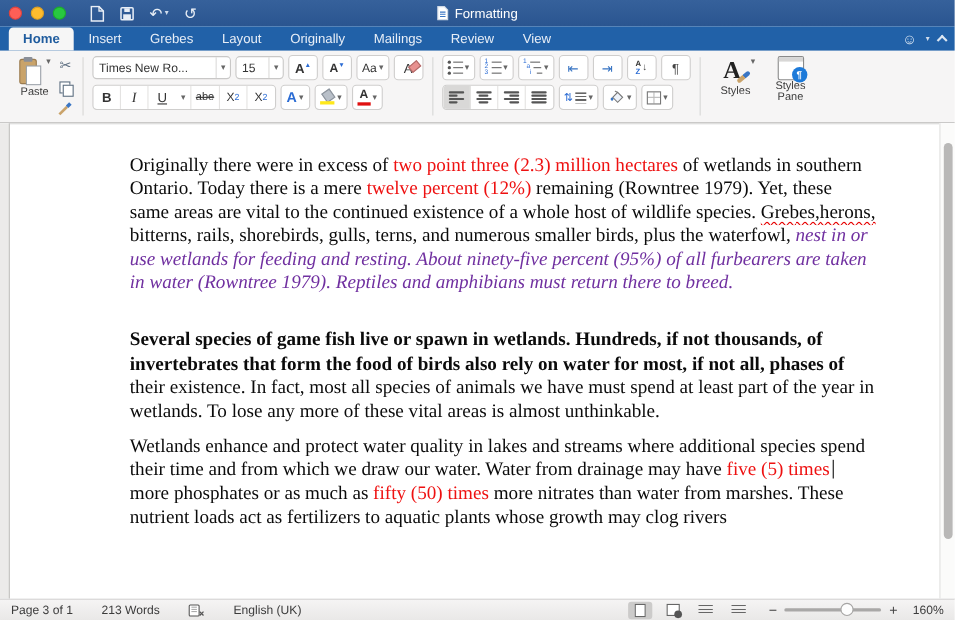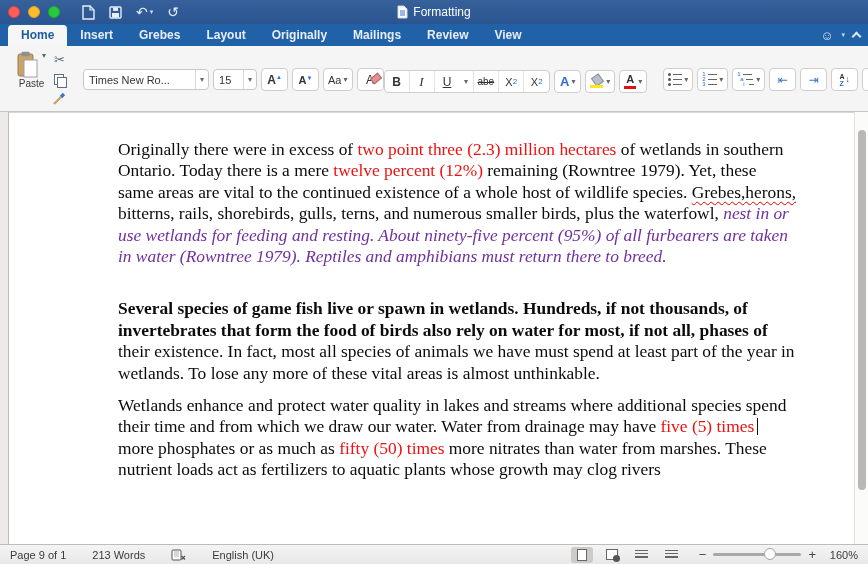--- a/index.html
+++ b/index.html
@@ -19,29 +19,29 @@
   .mini-arrow { font-size:7px; color:#cfdcec; }
   .title-center { position:absolute; left:0; right:0; top:0; height:24px; display:flex; align-items:center; justify-content:center; gap:5px; pointer-events:none; }
   .title-text { color:#fff; font-size:12px; font-weight:normal; }
   .search-wrap { margin-left:auto; display:flex; align-items:center; gap:12px; }
   .searchbox { width:238px; height:17px; background:#23497b; border:1px solid #1c3f6c; border-radius:4px; display:flex; align-items:center; padding:0 5px; gap:3px; }
   .searchbox .ph { color:#98accc; font-size:11px; }
   .chev-dn { width:0; height:0; border-left:3px solid transparent; border-right:3px solid transparent; border-top:4px solid #98accc; }
 
   
   .tabrow { height:22px; background:#2161a8; display:flex; align-items:flex-end; padding-left:8px; position:relative; }
-  .tab { color:#e7eef7; font-size:12px; padding:3px 13px 4px; cursor:default;font-weight:bold; }
+  .tab { color:#e7eef7; font-size:12px; padding:3px 13px 4px; cursor:default; }
   .tab.active { background:#f6f6f6; color:#1f5c9e; font-weight:bold; border-radius:4px 4px 0 0; }
   .tab-right { position:absolute; right:8px; top:0; height:22px; display:flex; align-items:center; gap:8px; color:#dce7f3; }
   .smiley { font-size:13px; }
   .chev-up { width:7px; height:7px; border-left:2px solid #dce7f3; border-top:2px solid #dce7f3; transform:rotate(45deg); margin-top:3px; }
 
   
   .ribbon { height:66px; background:#f6f5f5; border-bottom:1px solid #c6c5c4; display:flex; padding:4px 6px 2px; }
-  .rgroup { display:flex; flex-direction:row; padding:0 5px; }
+  .rgroup { display:flex; flex-direction:column; padding:0 5px; }
   .sep { width:1px; background:#d8d7d6; margin:2px 3px 4px; }
   .rrow { display:flex; align-items:center; gap:4px; }
   .rrow + .rrow { margin-top:4px; }
   .combo { display:flex; align-items:center; height:21px; background:#fff; border:1px solid #c9c8c7; border-radius:4px; font-size:11px; color:#333; }
   .combo .cval { padding:0 5px; white-space:nowrap; }
   .combo .carr { border-left:1px solid #dcdbda; padding:0 4px; height:100%; display:flex; align-items:center; }
   .arr { font-size:8px; color:#666; }
   .strip { display:flex; background:#fff; border:1px solid #cfcecd; border-radius:4px; overflow:hidden; height:23px; }
   .strip .sbtn { min-width:25px; padding:0 4px; display:flex; align-items:center; justify-content:center; border-right:1px solid #e4e3e2; color:#333; }
   .strip .sbtn:last-child { border-right:none; }
@@ -445,21 +445,21 @@
         <p><span class="run-bold">Several species of game fish live or spawn in wetlands. Hundreds, if not thousands, of invertebrates that form the food of birds also rely on water for most, if not all, phases of </span><span>their existence. In fact, most all species of animals we have must spend at least part of the year in wetlands. To lose any more of these vital areas is almost unthinkable.</span></p>
         <p><span>Wetlands enhance and protect water quality in lakes and streams where additional species spend their time and from which we draw our water. Water from drainage may have </span><span class="run-red">five (5) times</span><span class="run-cursor"></span><span> more phosphates or as much as </span><span class="run-red">fifty (50) times</span><span> more nitrates than water from marshes. These nutrient loads act as fertilizers to aquatic plants whose growth may clog rivers</span></p>
       </div>
   </div>
   <div class="vscroll">
     <div class="vthumb"></div>
   </div>
 </div>
 
 <div class="statusbar">
-  <span class="st-item">Page 9 of 1</span>
+  <span class="st-item">Page 3 of 1</span>
   <span class="st-item">213 Words</span>
   <svg width="15" height="12" viewBox="0 0 15 12">
       <rect x="1" y="1" width="9" height="10" rx="1" fill="#fff" stroke="#555"></rect>
       <path d="M3 3 h5 M3 5 h5 M3 7 h5" stroke="#999" stroke-width="0.8"></path>
       <path d="M10.5 7 l3.5 3.5 M14 7 l-3.5 3.5" stroke="#555" stroke-width="1.2"></path>
     </svg>
   <span class="st-item">English (UK)</span>
 
   <div class="st-right">
     <div class="viewbtns">

